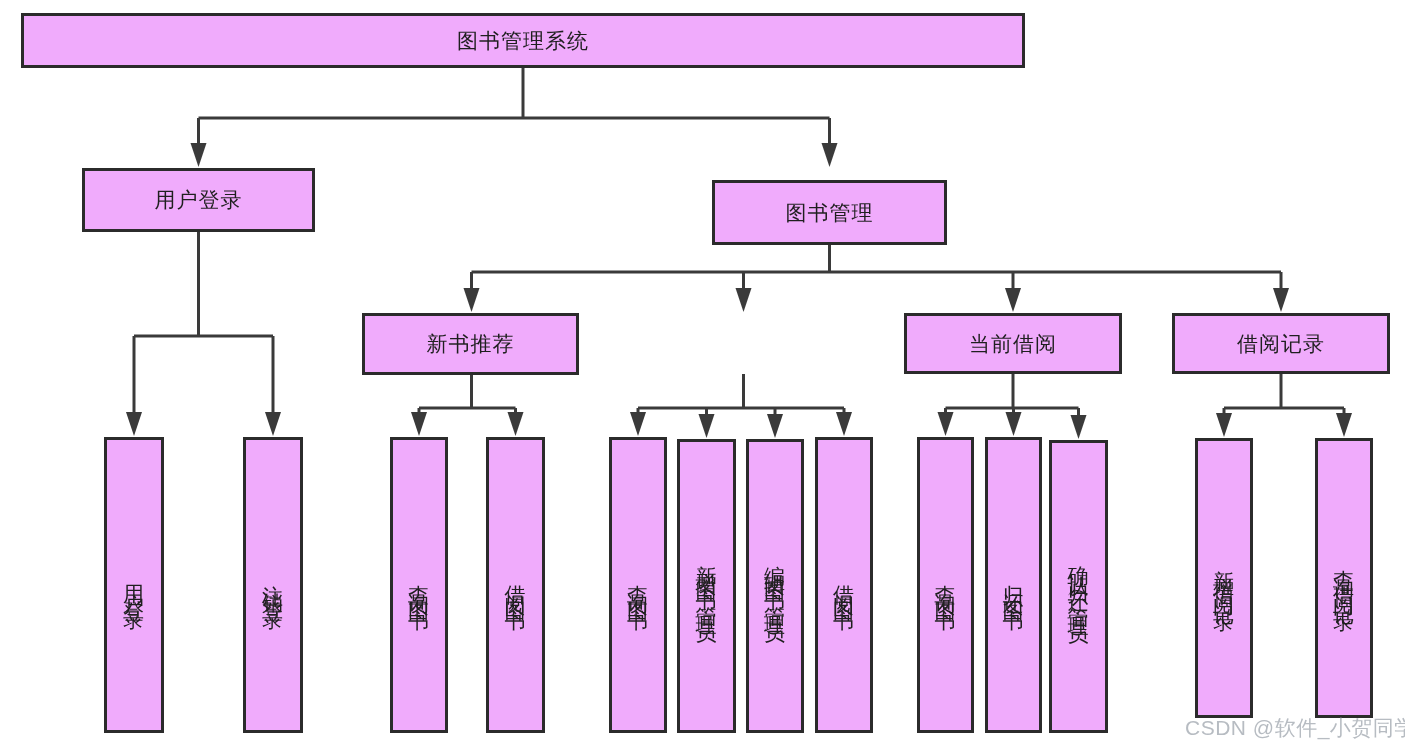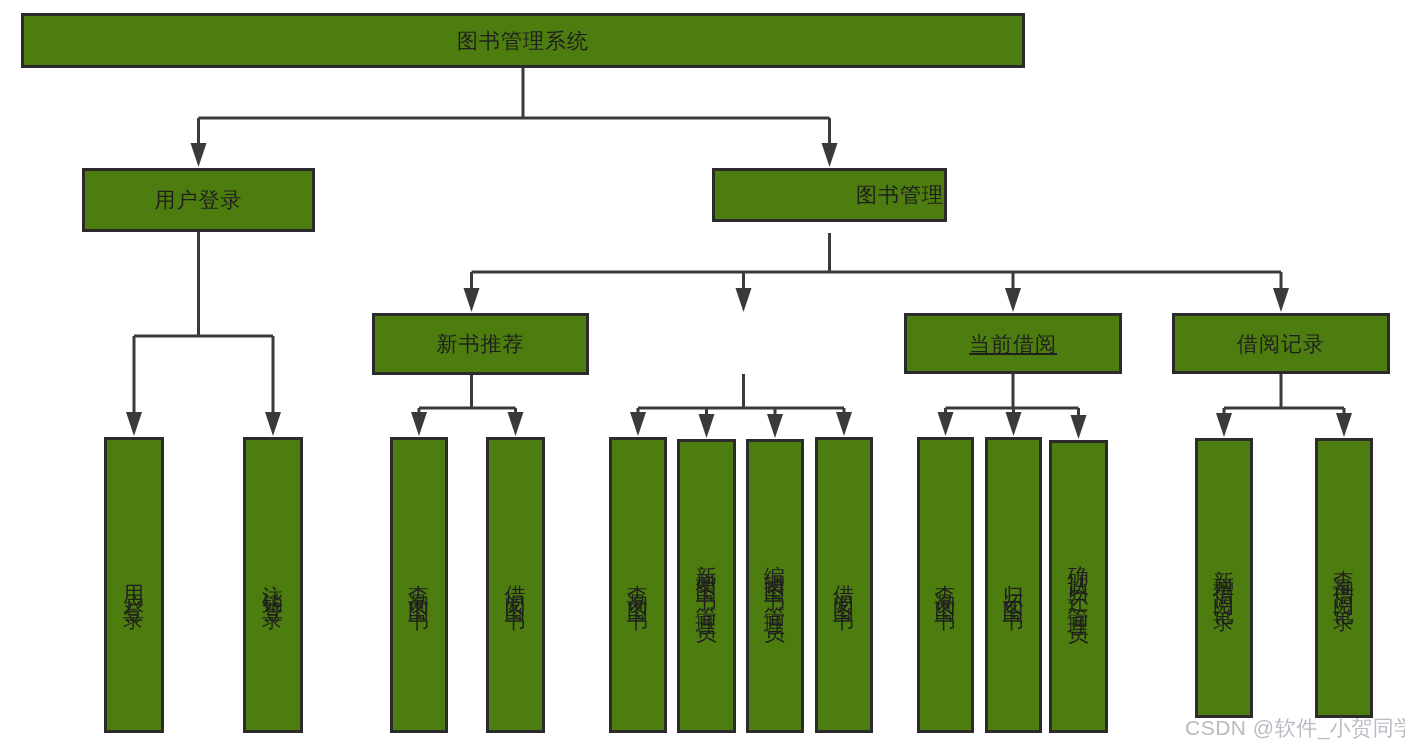--- a/index.html
+++ b/index.html
@@ -18,21 +18,21 @@
   .connectors {
     position: absolute;
     left: 0;
     top: 0;
     z-index: 0;
   }
   .box {
     position: absolute;
     box-sizing: border-box;
     border: 3px solid #2b2b2b;
-    background: #4d7c0f;
+    background: #f0abfc;
     display: flex;
     align-items: center;
     justify-content: center;
     z-index: 1;
     color: #1f1f1f;
   }
   .box.h span {
     font-size: 21px;
     letter-spacing: 1px;
     white-space: nowrap;
@@ -121,28 +121,28 @@
     </g>
   </svg>
 
   <div class="box h" style="left:21px; top:13px; width:1004px; height:55px;">
     <span>图书管理系统</span>
   </div>
 
   <div class="box h" style="left:82px; top:168px; width:233px; height:64px;">
     <span>用户登录</span>
   </div>
-  <div class="box h" style="left:712px; top:168px; width:235px; height:54px;justify-content:flex-end;">
+  <div class="box h" style="left:712px; top:180px; width:235px; height:65px;">
     <span>图书管理</span>
   </div>
 
-  <div class="box h" style="left:372px; top:313px; width:217px; height:62px;">
+  <div class="box h" style="left:362px; top:313px; width:217px; height:62px;">
     <span>新书推荐</span>
   </div>
-  <div class="box h" style="left:904px; top:313px; width:218px; height:61px;text-decoration:underline;">
+  <div class="box h" style="left:904px; top:313px; width:218px; height:61px;">
     <span>当前借阅</span>
   </div>
   <div class="box h" style="left:1172px; top:313px; width:218px; height:61px;">
     <span>借阅记录</span>
   </div>
 
   <div class="box v" style="left:104px; top:437px; width:60px; height:296px;">
     <span>用户登录</span>
   </div>
   <div class="box v" style="left:243px; top:437px; width:60px; height:296px;">

